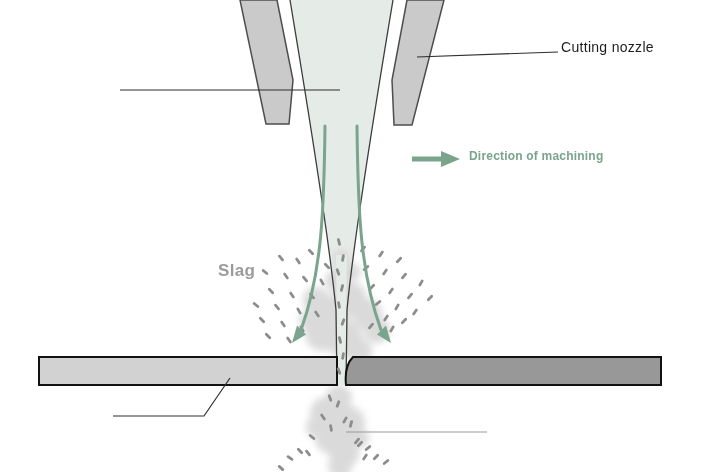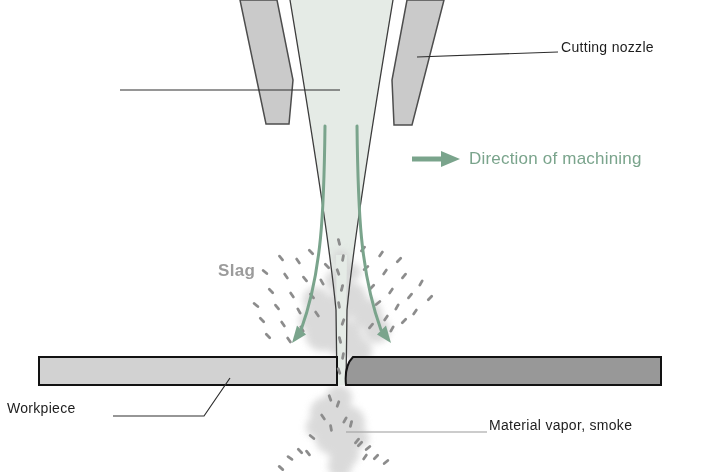--- a/index.html
+++ b/index.html
@@ -8,21 +8,21 @@
     background:var(--background,#fff);
     font-family:"Liberation Sans",sans-serif;
     overflow:hidden;
   }
   .stage svg{position:absolute;left:0;top:0;}
   .label{
     position:absolute;white-space:nowrap;
     font-size:14px;letter-spacing:.3px;
     color:var(--label-text,#1d1d1d);
   }
-  .label.green{color:var(--green,#7aa48c);font-weight:normal;font-size:17px;letter-spacing:.2px;}
+  .label.green{color:var(--green,#7aa48c);font-weight:bold;font-size:12px;letter-spacing:.2px;}
   .label.gray{color:var(--slag-text,#9b9b9b);font-weight:bold;font-size:17px;text-align:right;}
 </style>
 </head>
 <body>
 
 <div class="stage">
 
   <svg width="708" height="472" viewBox="0 0 708 472" aria-hidden="true">
     <defs>
       <filter id="soft" x="-60%" y="-60%" width="220%" height="220%">
@@ -155,16 +155,14 @@
   </svg>
 
 
   <div class="label" style="left:561px;top:39px">Cutting nozzle</div>
 
   <div class="label green" style="left:469px;top:149px">Direction of machining</div>
 
   <div class="label gray" style="left:218px;top:261px">Slag</div>
 
 
-  <div class="label" style="left:7px;top:400px">Workpiece</div>
 
-  <div class="label" style="left:489px;top:417px">Material vapor, smoke</div>
 </div>
 
 </body></html>

